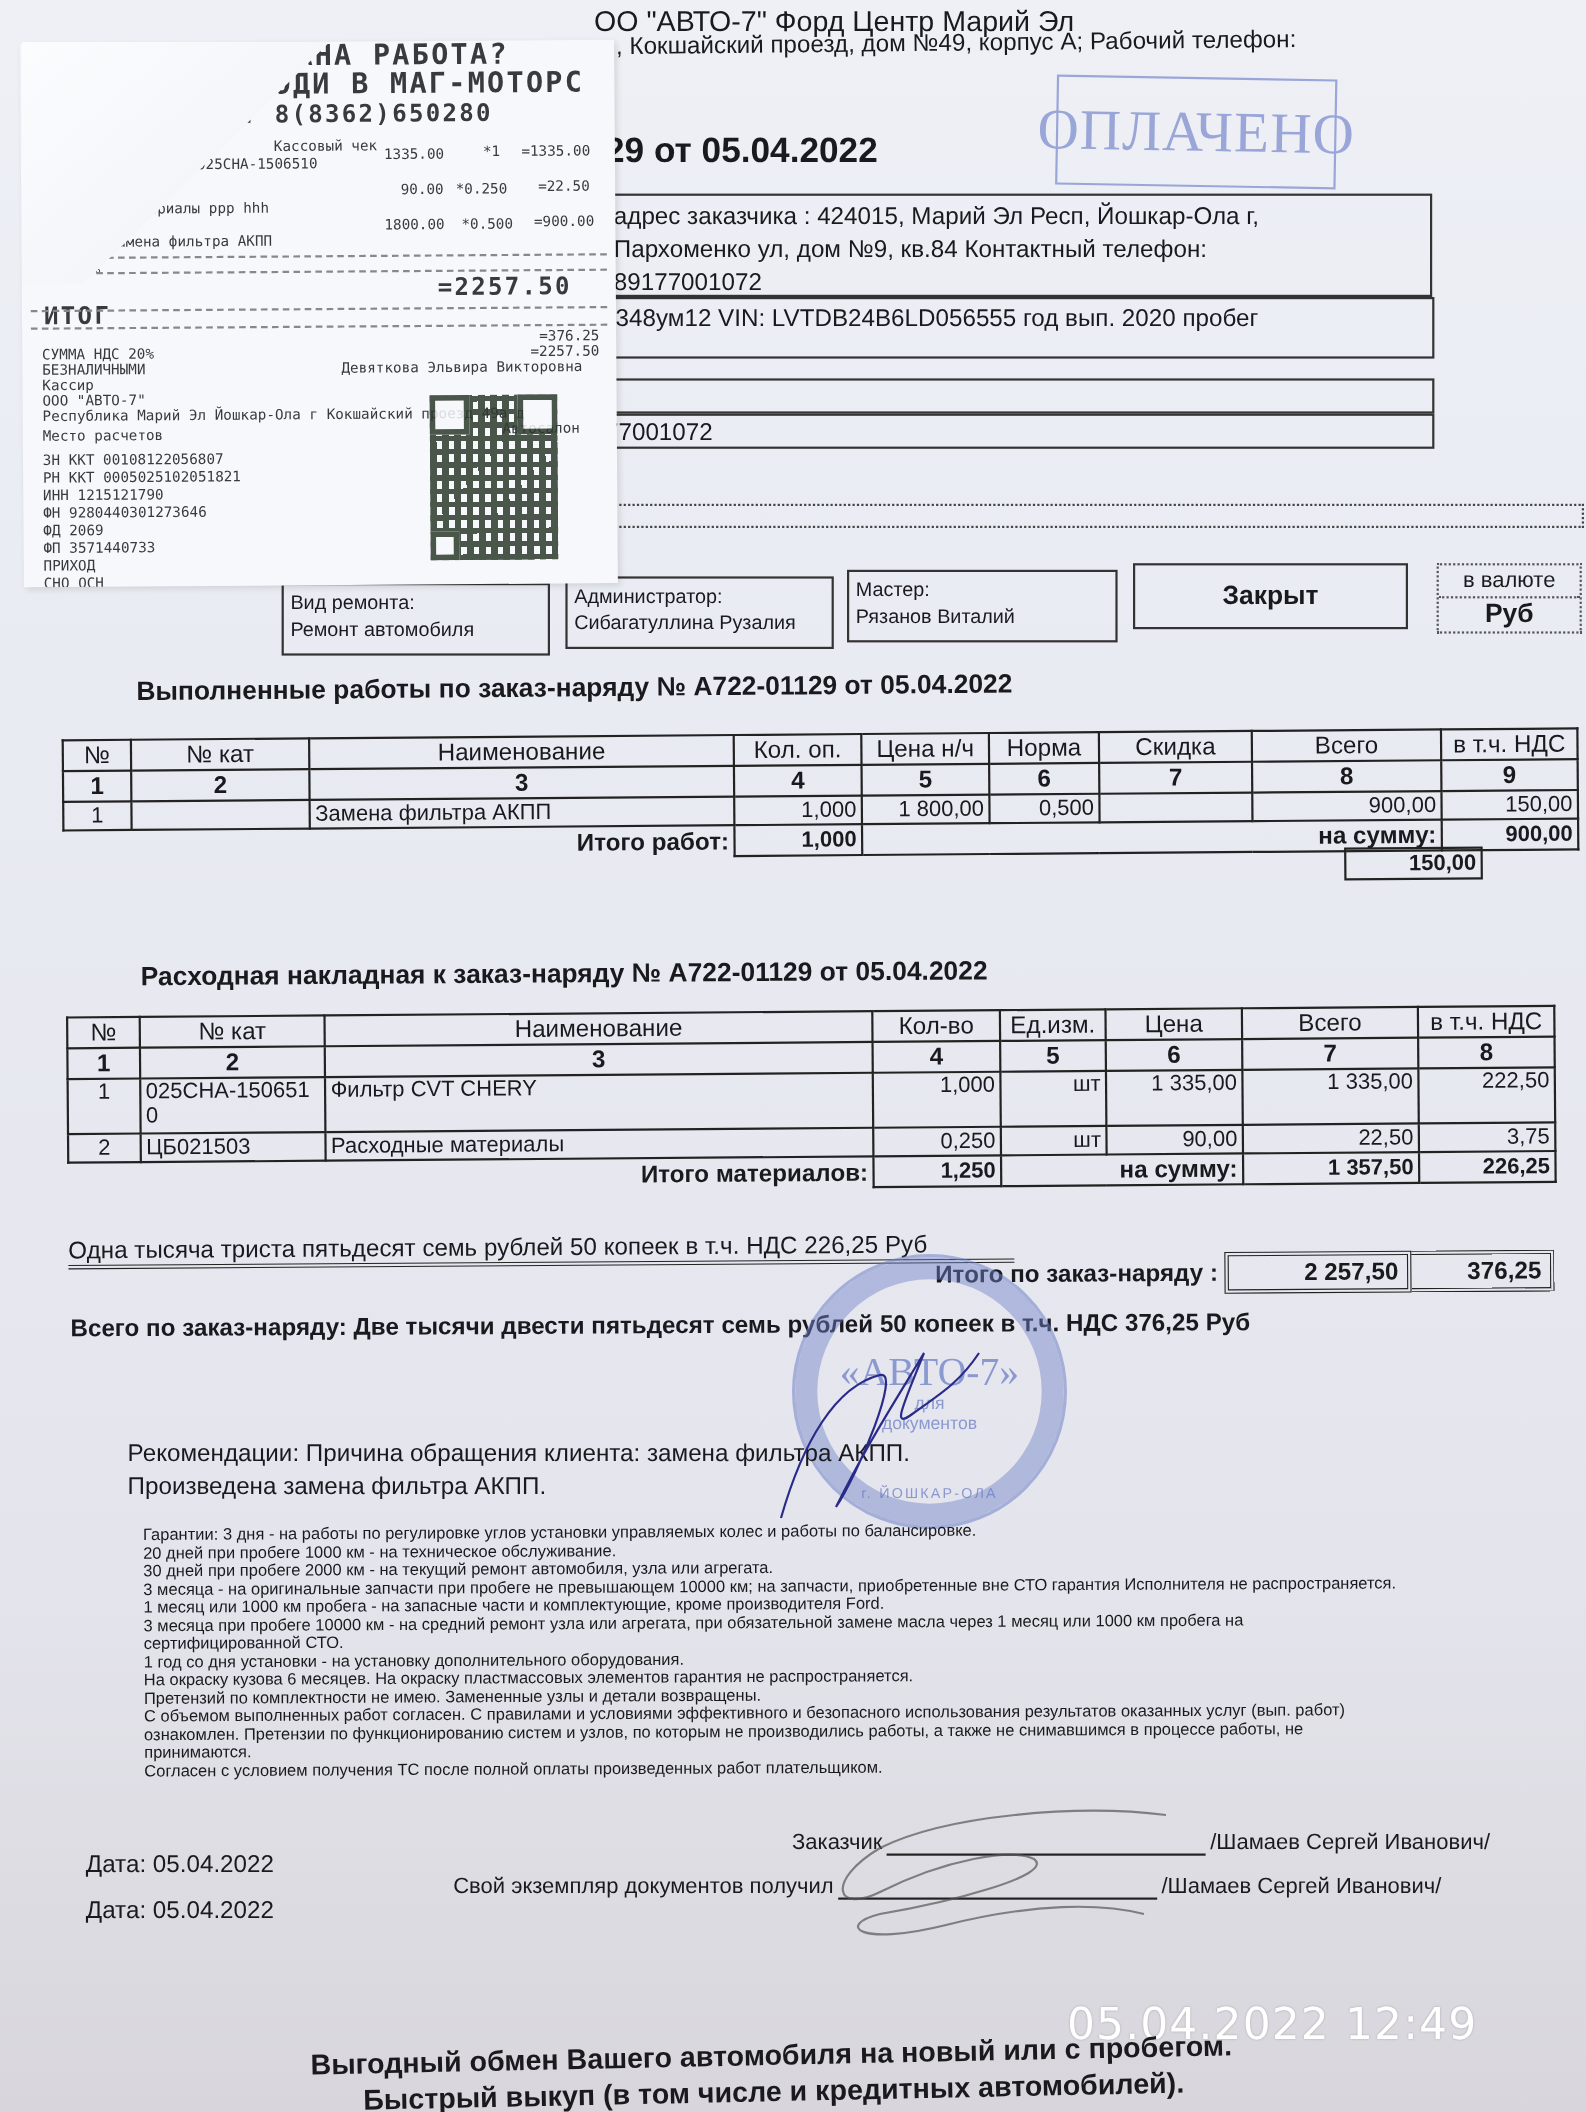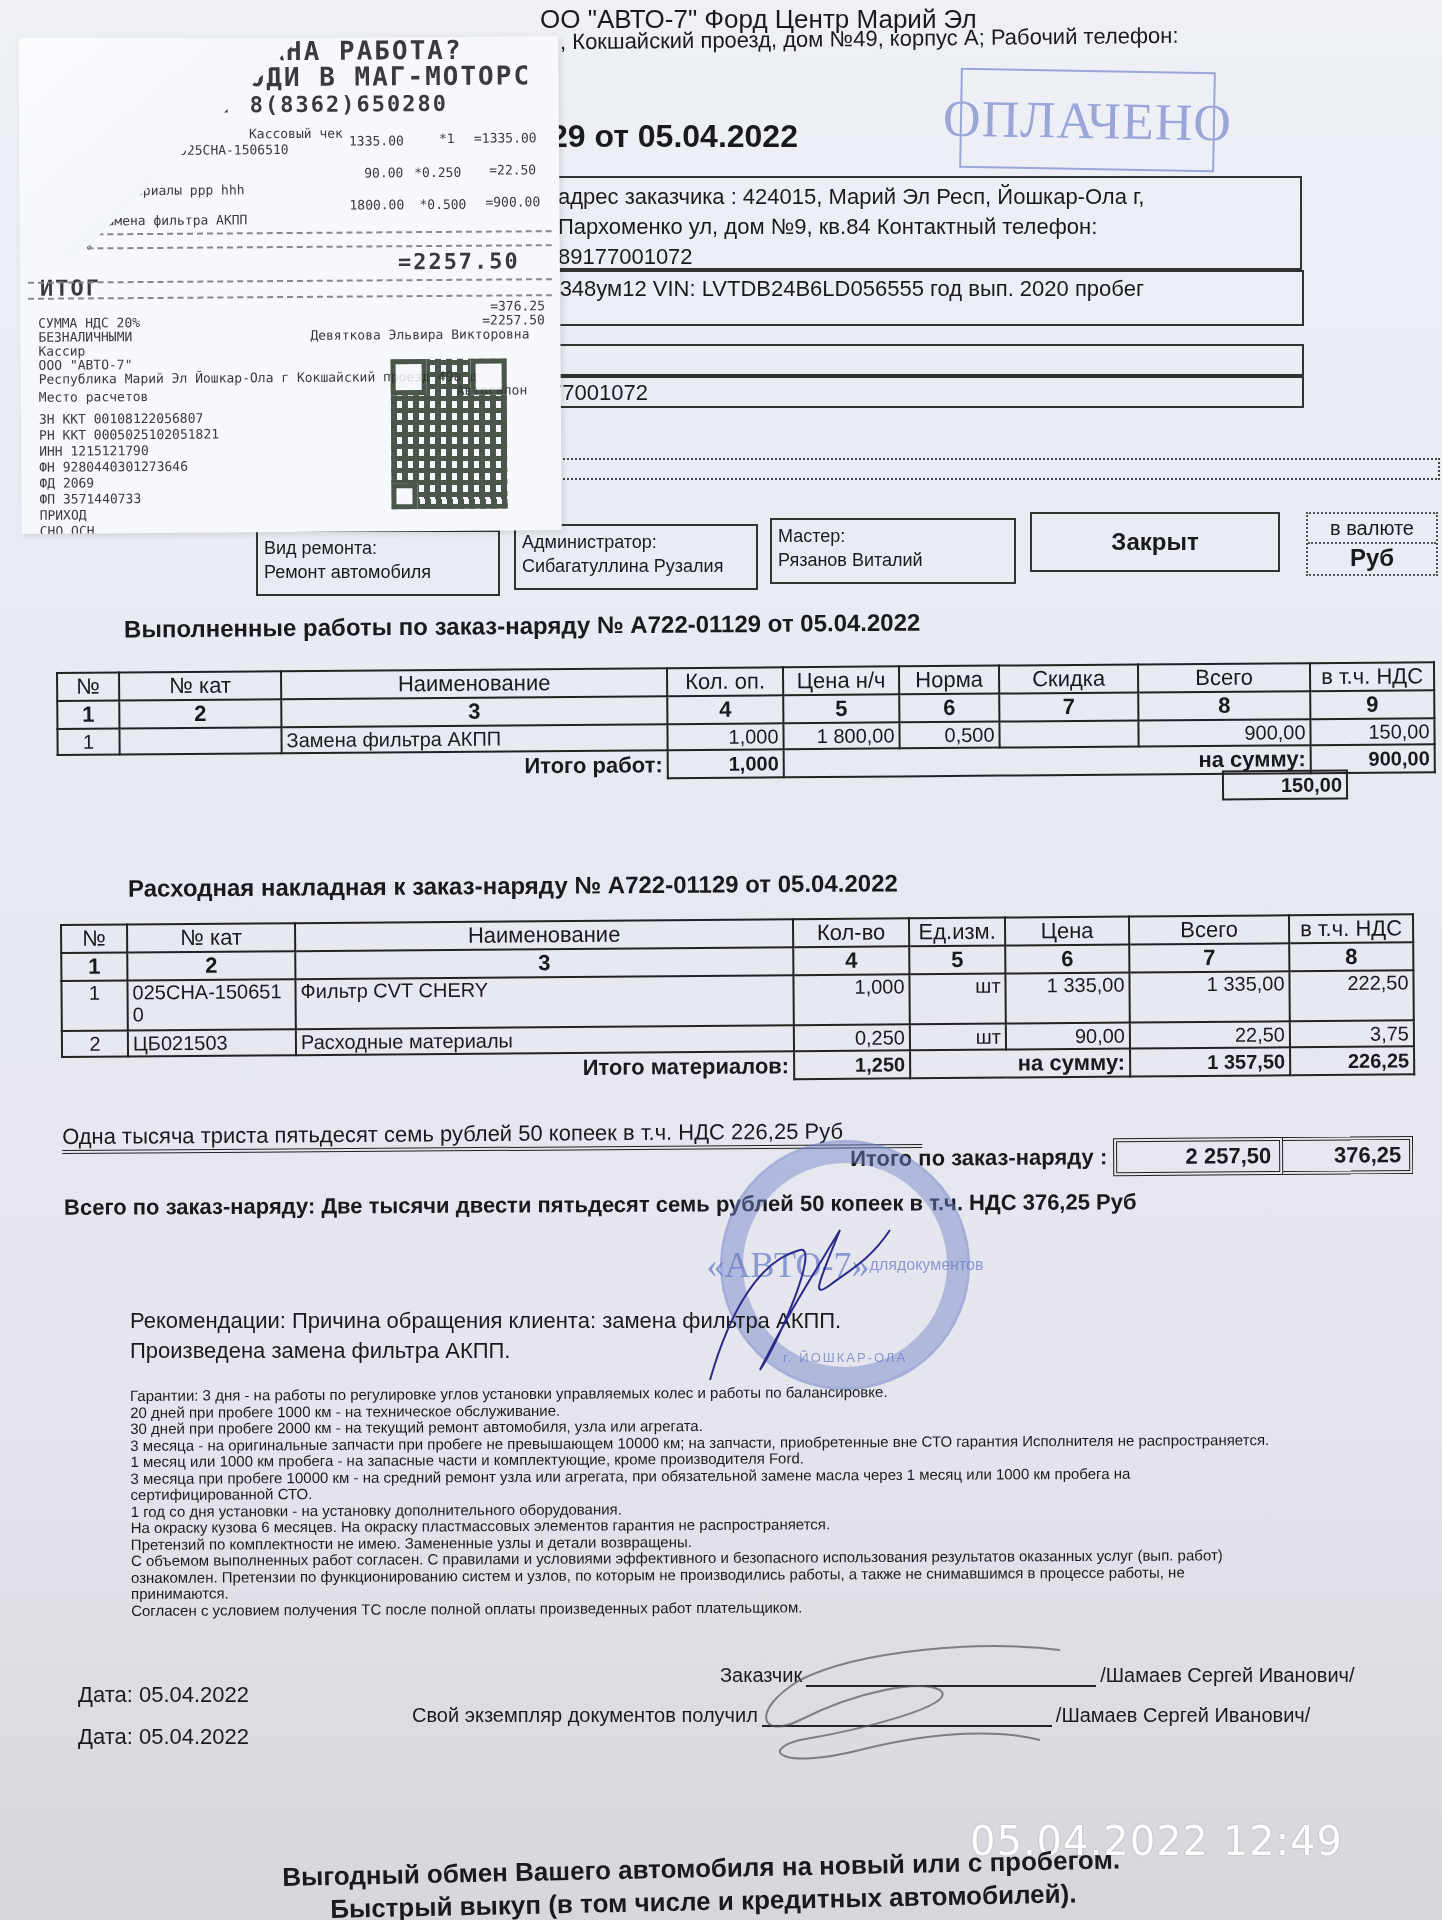--- a/index.html
+++ b/index.html
@@ -89,28 +89,28 @@
 
   .words1 { left: 62px; top: 818px; font-size: 22px; }
   .words2 { left: 62px; top: 1124px; font-size: 22px; width: 860px; border-bottom: 4px double #222; transform: rotate(-0.4deg); transform-origin: left top; }
   .total-order { left: 850px; top: 1140px; font-size: 22px; font-weight: bold; transform: rotate(-0.4deg); transform-origin: left top; display: flex; align-items: center; }
   .total-order .tb { border: 4px double #222; padding: 2px 8px; width: 170px; text-align: right; }
   .total-order .tb2 { width: 130px; border-left: none; }
   .total-words { left: 64px; top: 1192px; font-size: 22px; font-weight: bold; transform: rotate(-0.3deg); }
 
   .admin-sign { left: 526px; top: 1250px; font-size: 22px; display: flex; align-items: flex-end; }
   .sign-line { display: inline-block; border-bottom: 2px solid #222; height: 22px; }
-  .reco { left: 130px; top: 1306px; font-size: 22px; line-height: 30px; }
+  .reco { left: 116px; top: 1306px; font-size: 22px; line-height: 30px; }
 
   .stamp {
     left: 720px; top: 1140px; width: 250px; height: 250px; border-radius: 50%;
     border: 3px solid rgba(110,130,200,0.55);
     box-shadow: inset 0 0 0 18px rgba(255,255,255,0), inset 0 0 0 20px rgba(110,130,200,0.45);
     color: rgba(100,120,195,0.7);
-    display: flex; align-items: center; justify-content: center; flex-direction: row;
+    display: flex; align-items: center; justify-content: center; flex-direction: column;
   }
   .stamp .s-name { font-size: 36px; font-family: "Liberation Serif", serif; }
   .stamp .s-sub { font-size: 16px; }
   .stamp .s-city { position: absolute; bottom: 22px; font-size: 13px; letter-spacing: 2px; }
 
   .warranty { left: 130px; top: 1388px; font-size: 15px; line-height: 16.5px; width: 1300px; transform: rotate(-0.3deg); transform-origin: left top; }
   .warranty div { white-space: nowrap; }
 
   .date1 { left: 78px; top: 1682px; font-size: 22px; }
   .date2 { left: 78px; top: 1724px; font-size: 22px; }

